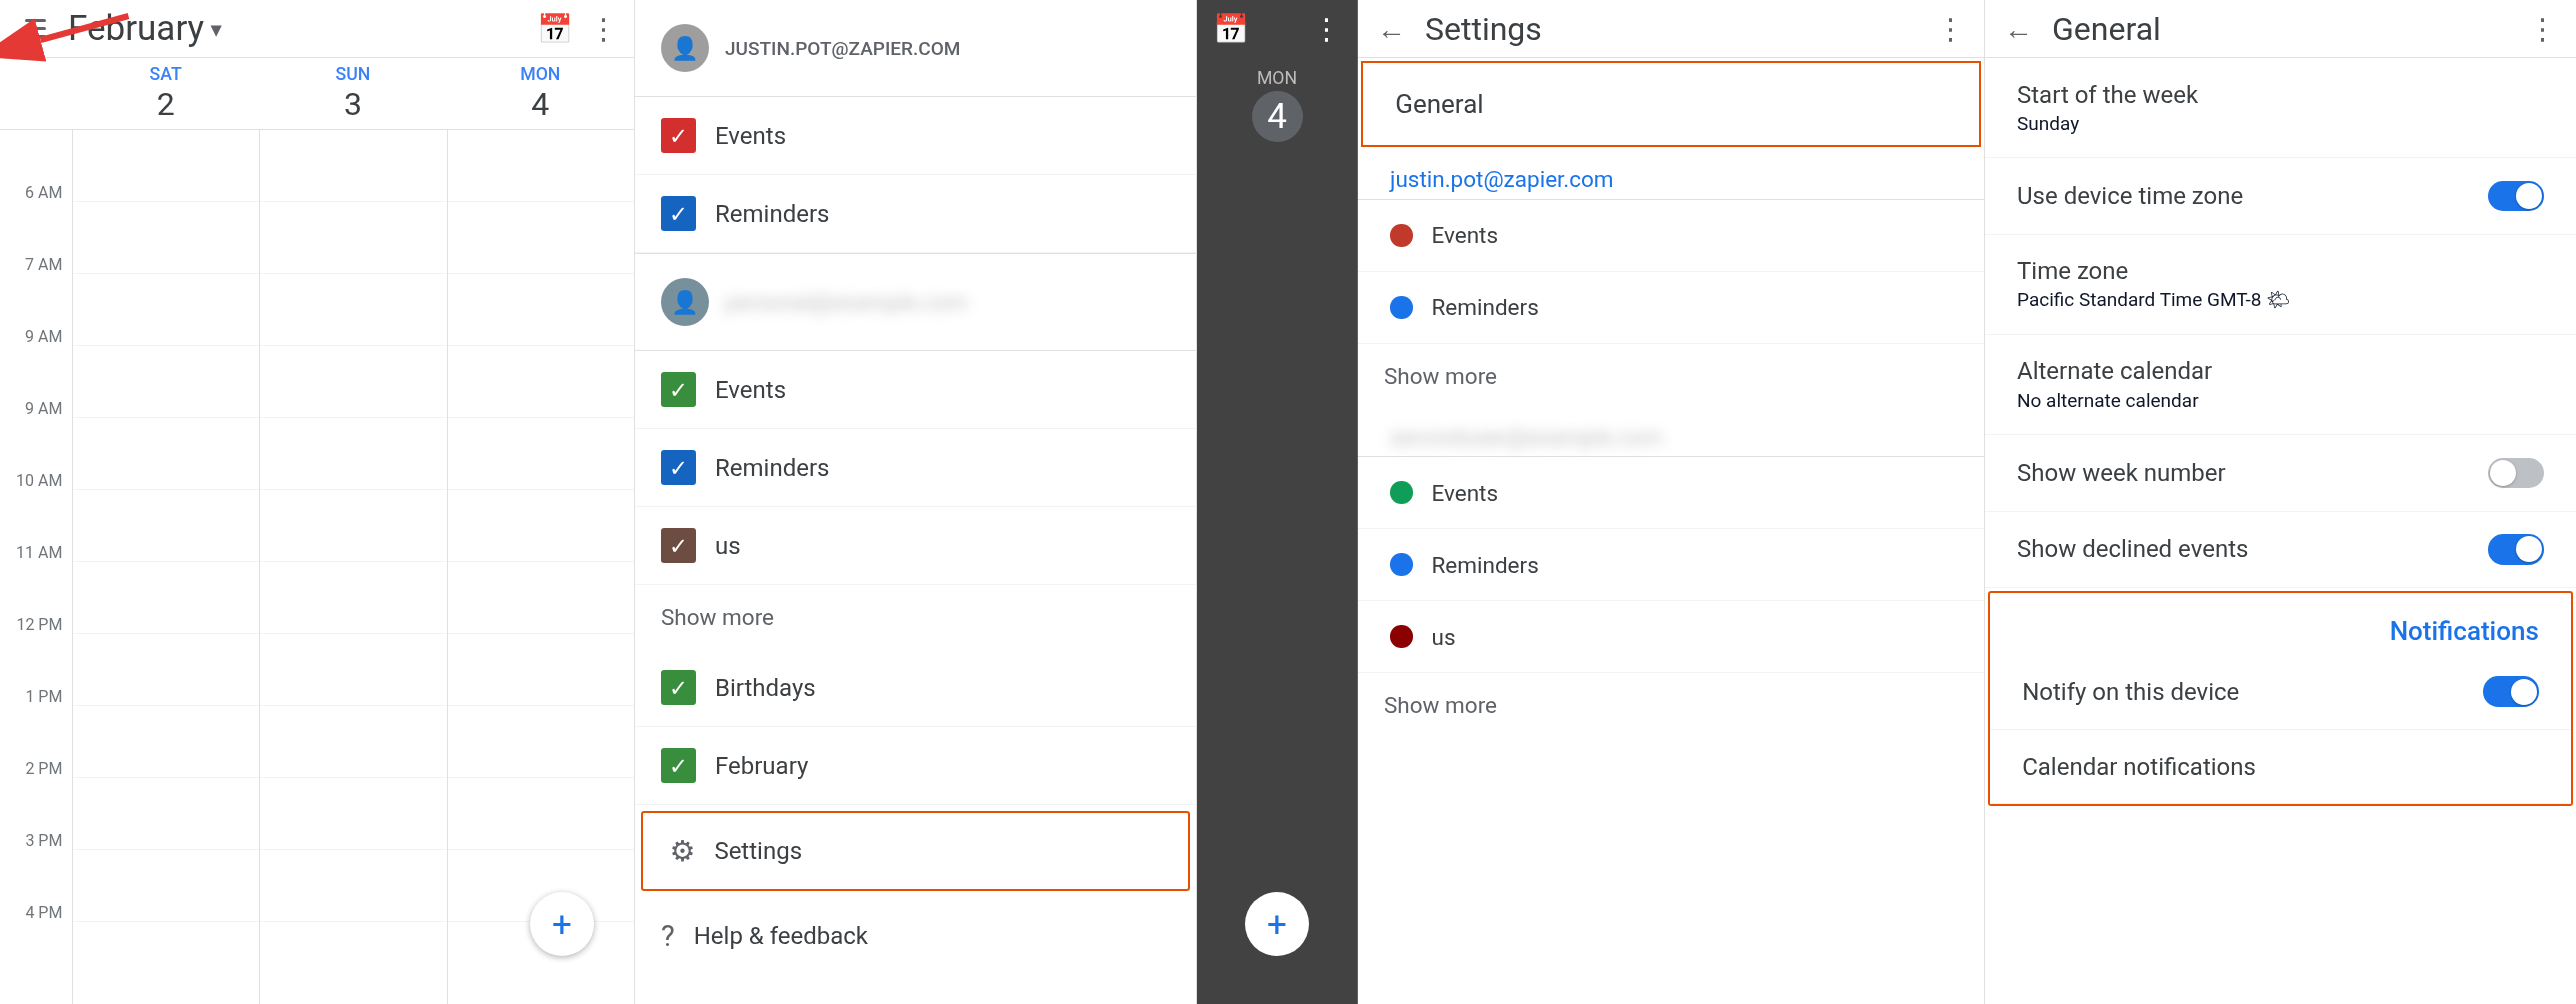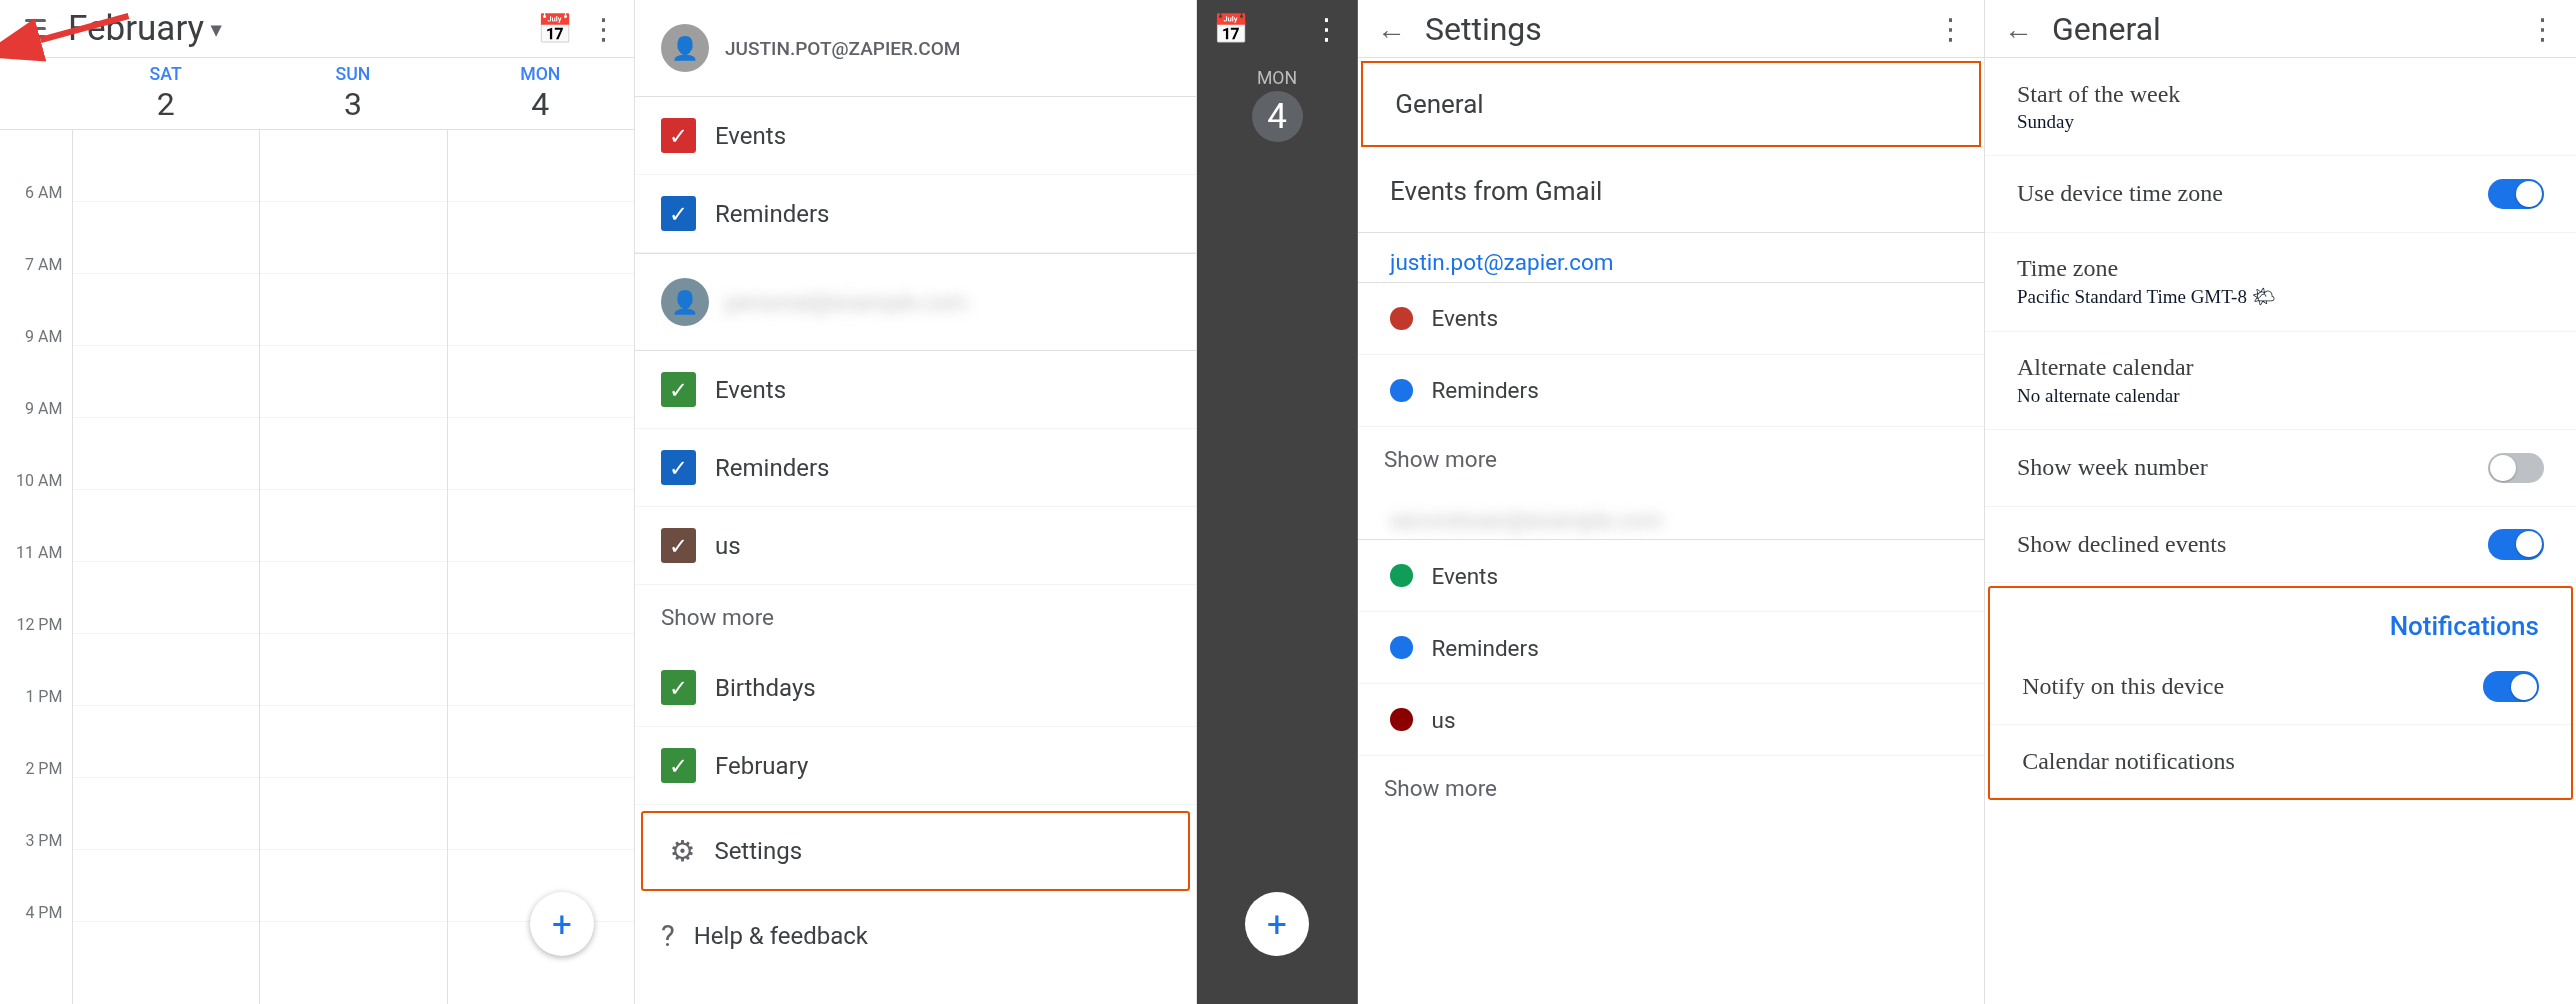--- a/index.html
+++ b/index.html
@@ -404,21 +404,20 @@
       font-weight: 400;
       flex: 1;
     }
     .setting-row {
       display: flex;
       align-items: center;
       justify-content: flex-start;
       padding: 22.5px 32px;
       border-bottom: 0.8px solid #f1f3f4;
       min-height: 72px;
-      font-family: Liberation Serif, serif;
     }
     .setting-row-info {
       flex: 1;
     }
     .setting-row-label {
       font-size: 24px;
       color: #3c4043;
       font-weight: 400;
     }
     .setting-row-sublabel {
@@ -685,23 +684,20 @@
   <div class="settings-header">
     <span class="back-btn">←</span>
     <span class="settings-title">Settings</span>
     <span style="font-size:29px;color:#5f6368;cursor:pointer;">⋮</span>
   </div>
 
   <div class="settings-list-item highlighted">
     <span class="settings-list-label">General</span>
   </div>
 
-  <div class="settings-list-item">
-    <span class="settings-list-label">Events from Gmail</span>
-  </div>
 
   <div style="padding: 16px 32px 6.4px; border-bottom:0.8px solid #e0e0e0;">
     <span style="font-size:22.5px;color:#1a73e8;">justin.pot@zapier.com</span>
   </div>
 
   <div class="settings-sub-item">
     <div class="color-dot dot-red"></div>
     <span class="sub-label">Events</span>
   </div>
   <div class="settings-sub-item">

